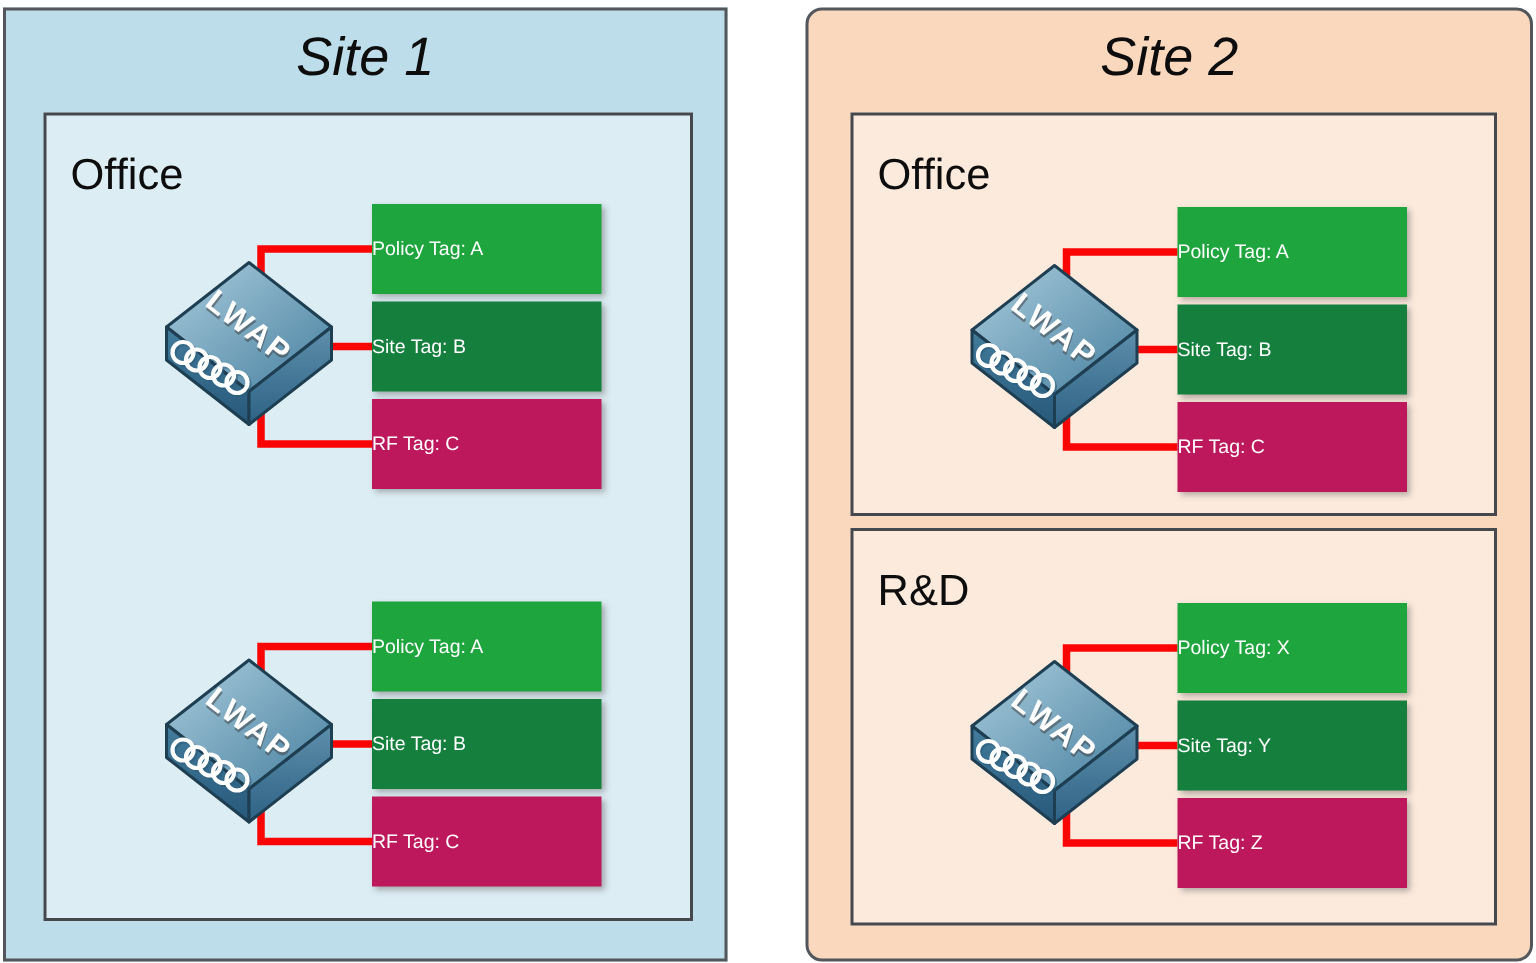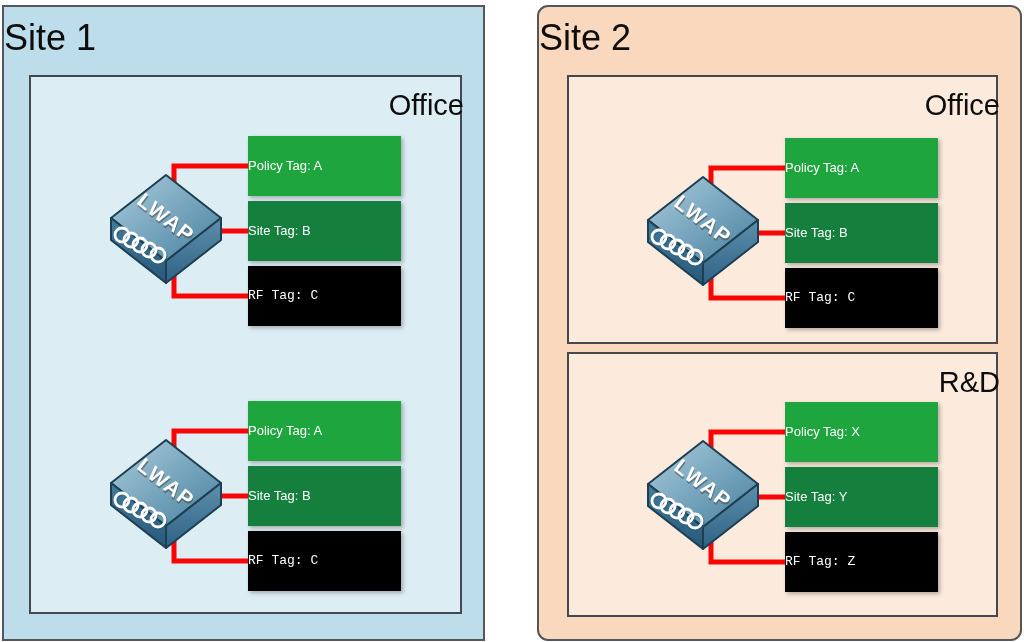--- a/index.html
+++ b/index.html
@@ -5,44 +5,44 @@
   html,body{margin:0;padding:0;background:#ffffff;}
   .stage{
     position:relative;width:1024px;height:642px;overflow:hidden;
     font-family:"Liberation Sans","DejaVu Sans",sans-serif;
     background:#ffffff;
   }
   .site{position:absolute;box-sizing:border-box;border:2px solid #53575b;}
   .site1{left:2px;top:5px;width:483px;height:636px;background:#bcdde9;}
   .site2{left:537px;top:5px;width:485px;height:636px;background:#fad8be;border-radius:11px;}
   .site-title{
-    position:absolute;left:0;top:11px;width:100%;
-    font-size:36px;line-height:1.1;color:#0d0d0d;margin:0;font-weight:400;
+    position:absolute;left:0;top:11px;width:100%;text-align:center;
+    font-size:36px;line-height:1.1;color:#0d0d0d;margin:0;font-weight:400;font-style:italic;
   }
   .room{position:absolute;box-sizing:border-box;border:2px solid #45494d;}
   .room-blue{background:#ddedf4;}
   .room-peach{background:#fceadd;}
   .office1{left:25px;top:68px;width:433px;height:539px;}
   .office2{left:28px;top:68px;width:431px;height:269px;}
   .rd{left:28px;top:345px;width:431px;height:265px;padding-left:22px;}
   .room-title{
-    position:absolute;left:0;top:9px;width:100%;text-align:right;
-    font-size:29px;line-height:1.1;color:#0d0d0d;margin:4px;font-weight:400;
+    position:absolute;left:0;top:9px;width:100%;text-align:left;
+    font-size:29px;line-height:1.1;color:#0d0d0d;margin:16px;font-weight:400;
   }
   .ap-group{position:absolute;width:294px;height:190px;}
   .connectors{position:absolute;left:0;top:0;}
   .lwap{position:absolute;left:0;top:37px;}
   .tag{
     position:absolute;left:141px;width:153px;height:60px;
     color:#ffffff;font-size:13px;line-height:60px;text-align:left;
     box-shadow:2px 2px 4px rgba(90,90,90,0.45);
   }
   .tag-policy{top:0;background:#1fa53e;}
   .tag-site{top:65px;background:#15803d;}
-  .tag-rf{top:130px;background:#000000;font-family:Liberation Mono, monospace;}
+  .tag-rf{top:130px;background:#be185d;}
   .g1{left:76px;top:59px;}
   .g2{left:76px;top:324px;}
   .g3{left:75px;top:61px;}
   .g4{left:75px;top:48px;}
   .defs-holder{position:absolute;width:0;height:0;}
 </style>
 </head>
 <body>
 
 <svg class="defs-holder" aria-hidden="true">

